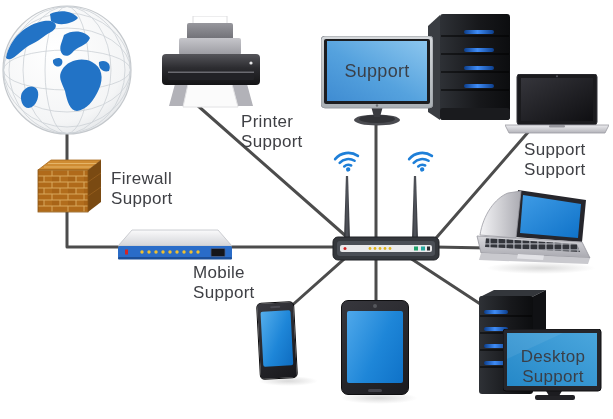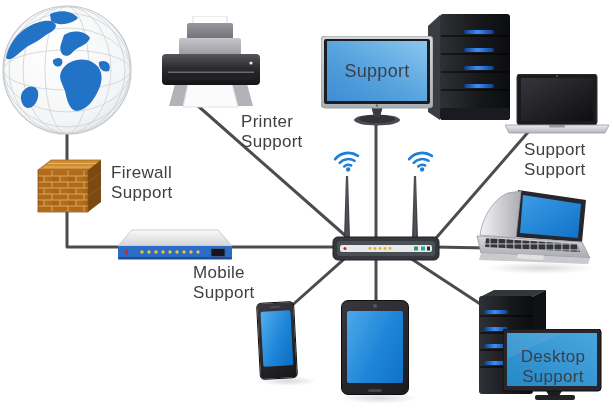--- a/index.html
+++ b/index.html
@@ -364,21 +364,21 @@
   </div>
 
   <div class="abs device" style="left:341px;top:300px;width:68px;height:95px;">
     <div class="tab-body">
       <div class="tab-cam"></div>
       <div class="tab-screen"></div>
       <div class="tab-home"></div>
     </div>
   </div>
 
-  <div class="abs label" style="left:111px;top:163px;">
+  <div class="abs label" style="left:111px;top:169px;">
     <span>Firewall</span>
     <span>Support</span>
   </div>
   <div class="abs label" style="left:241px;top:112px;">
     <span>Printer</span>
     <span>Support</span>
   </div>
   <div class="abs label" style="left:524px;top:140px;">
     <span>Support</span>
     <span>Support</span>

